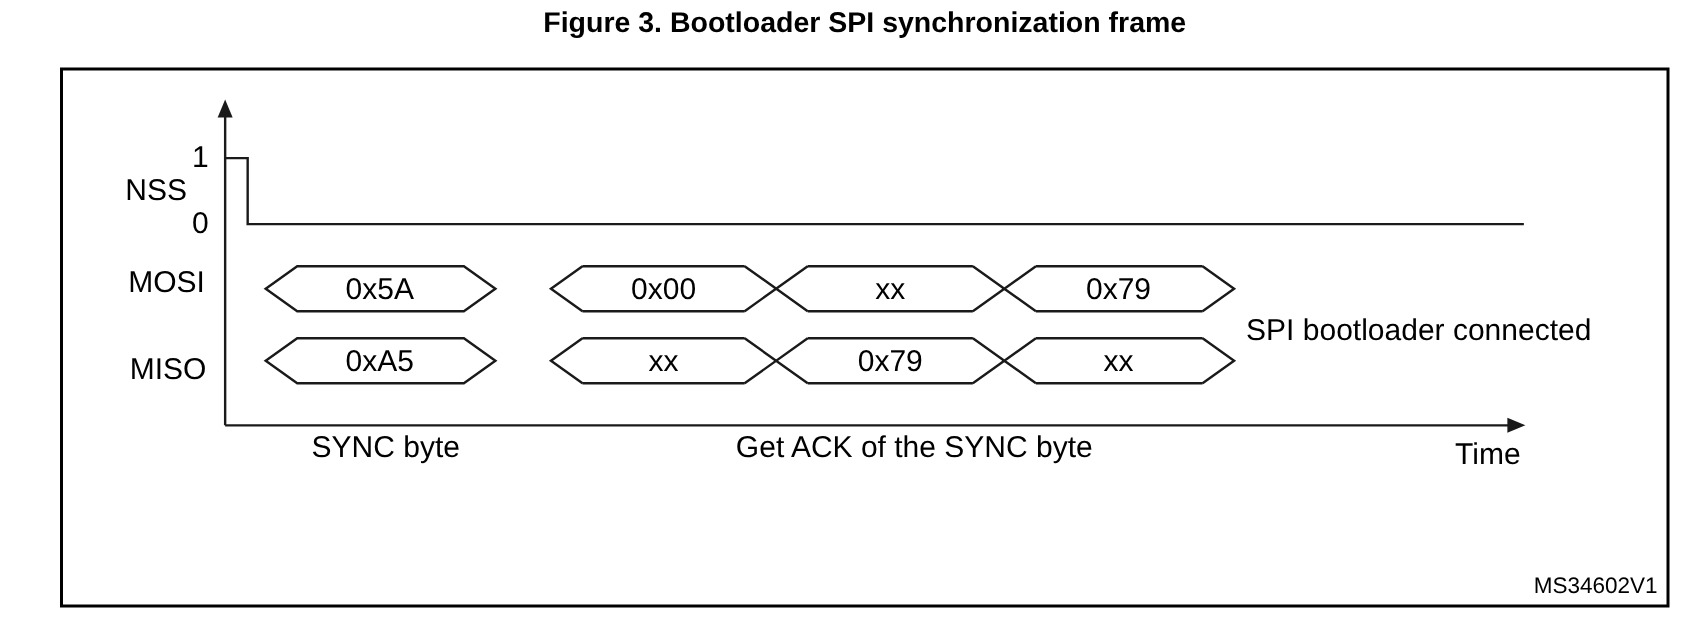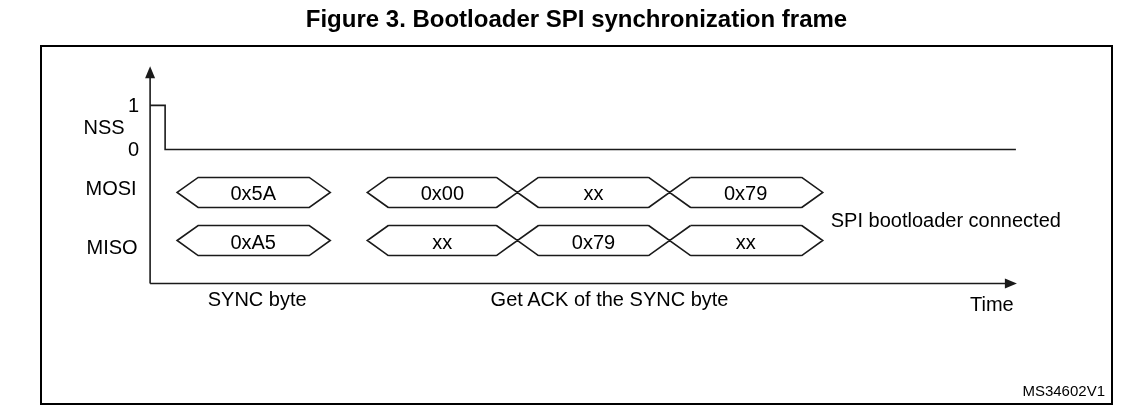--- a/index.html
+++ b/index.html
@@ -7,21 +7,21 @@
     width: 1138px; height: 418px;
     background: #ffffff;
     font-family: "Liberation Sans", sans-serif;
     color: #000000;
     overflow: hidden;
   }
   .figure-title {
     position: absolute;
     left: 40px; top: 5px; width: 1073px;
     text-align: center;
-    font-size: 24px;
+    font-size: 19px;
     font-weight: bold;
     color: #000000;
   }
   .figure-frame {
     position: absolute;
     left: 40px; top: 45px;
     width: 1073px; height: 360px;
     border: 2.5px solid #000000;
     background: #ffffff;
   }

